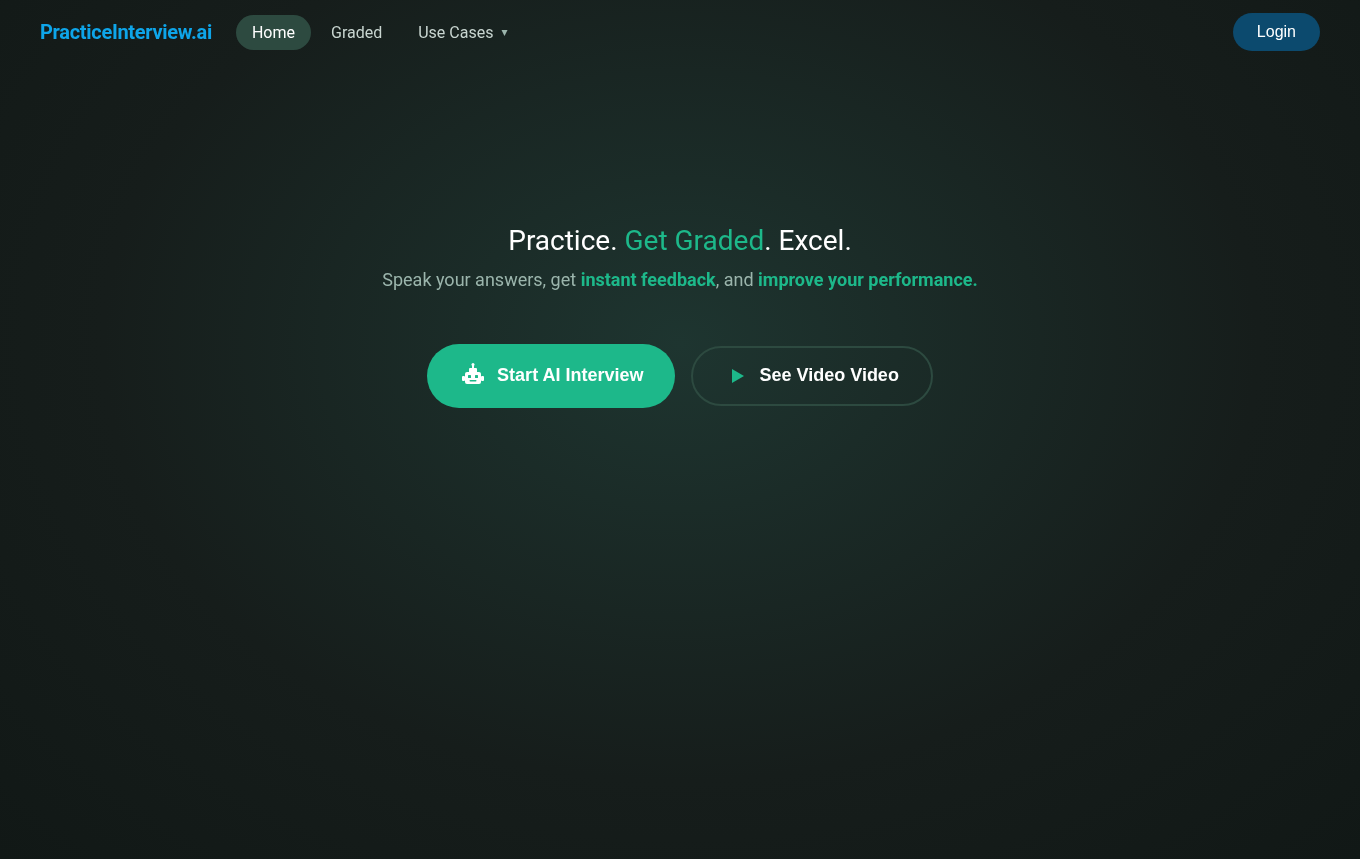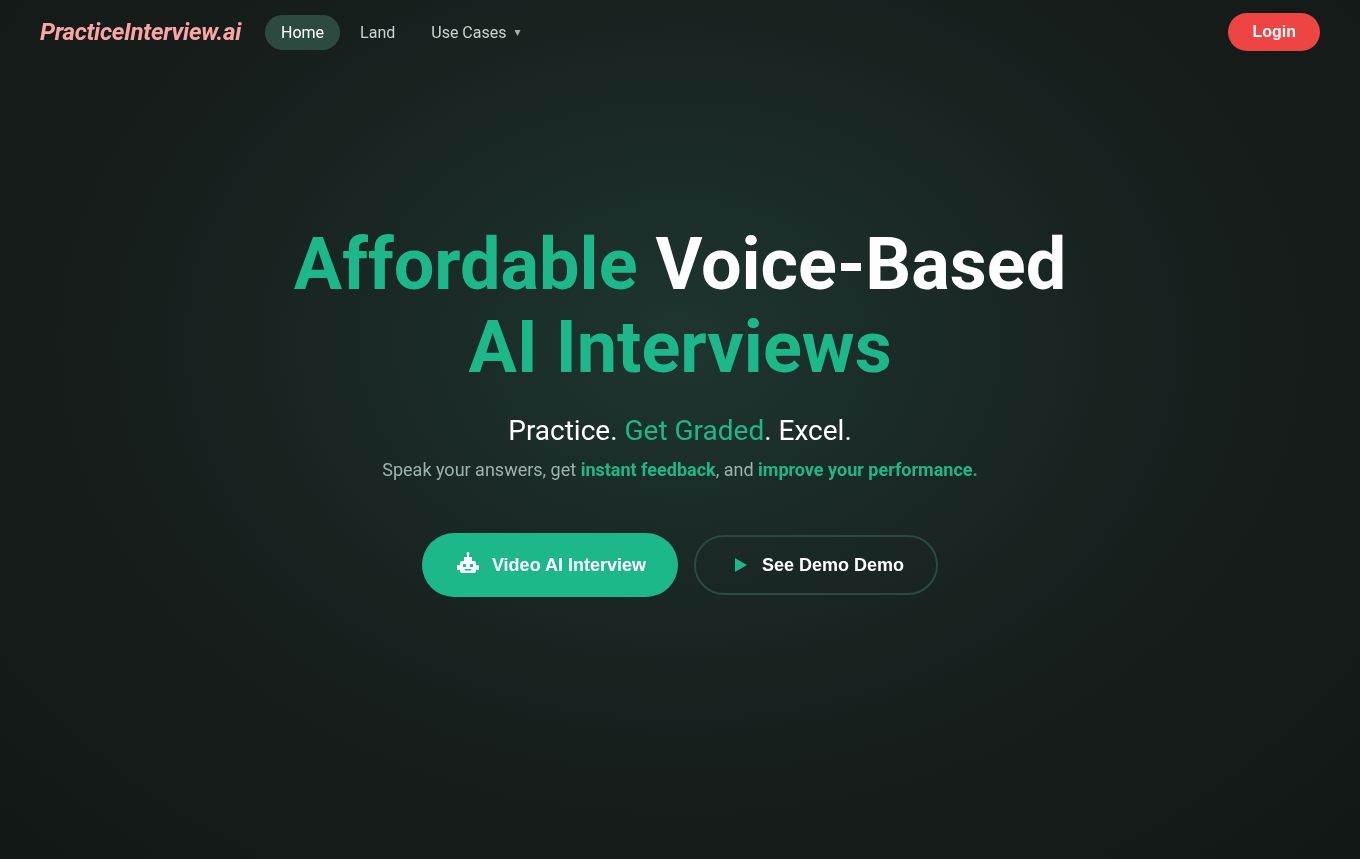--- a/index.html
+++ b/index.html
@@ -40,25 +40,24 @@
       justify-content: space-between;
     }
 
     .nav-left {
       display: flex;
       align-items: center;
       gap: 8px;
     }
 
     .brand {
-      color: #fca5a5;
-      font-size: 24px;
+      color: #0ea5e9;
+      font-size: 20px;
       font-weight: 700;
       letter-spacing: -0.3px;
-      font-style: italic;
     }
 
     .nav-links {
       display: flex;
       align-items: center;
       gap: 4px;
       margin-left: 16px;
     }
 
     .nav-link {
@@ -80,27 +79,27 @@
       align-items: center;
       gap: 8px;
     }
 
     .nav-right {
       display: flex;
       align-items: center;
     }
 
     .login-btn {
-      background-color: #ef4444;
+      background-color: #0c4a6e;
       color: #ffffff;
       border: none;
       padding: 10px 24px;
       border-radius: 24px;
       font-size: 16px;
-      font-weight: 700;
+      font-weight: 400;
       cursor: pointer;
     }
 
     
     .hero {
       position: relative;
       z-index: 10;
       display: flex;
       flex-direction: column;
       align-items: center;
@@ -187,34 +186,33 @@
     }
   </style>
 </head>
 <body>
 
 <nav>
   <div class="nav-left">
     <span class="brand">PracticeInterview.ai</span>
     <div class="nav-links">
       <a class="nav-link active">Home</a>
-      <a class="nav-link">Land</a>
+      <a class="nav-link">Graded</a>
       <a class="nav-link nav-link-with-arrow">
         <span>Use Cases</span>
         <span class="chevron-icon">▾</span>
       </a>
     </div>
   </div>
   <div class="nav-right">
     <button class="login-btn">Login</button>
   </div>
 </nav>
 
 <section class="hero">
-  <h1 class="hero-title"><span style="color:#1db88a">Affordable</span> <span>Voice-Based</span><br><span style="color:#1db88a">AI Interviews</span></h1>
 
   <h2 class="hero-subtitle">Practice. <span style="color:#1db88a">Get Graded</span>. Excel.</h2>
 
   <div class="hero-description">
     <div>Speak your answers, get <strong style="color:#1db88a">instant feedback</strong>, and <strong style="color:#1db88a">improve your performance.</strong></div>
   </div>
 
   <div class="hero-buttons">
     <button class="btn-primary">
 
@@ -224,25 +222,25 @@
           <rect x="10" y="6" width="8" height="5" rx="1" fill="white"></rect>
           <line x1="14" y1="6" x2="14" y2="3" stroke="white" stroke-width="2" stroke-linecap="round"></line>
           <circle cx="14" cy="2.5" r="1.5" fill="white"></circle>
           <rect x="9" y="13" width="3" height="3" rx="0.5" fill="#1db88a"></rect>
           <rect x="16" y="13" width="3" height="3" rx="0.5" fill="#1db88a"></rect>
           <rect x="10.5" y="18" width="7" height="1.5" rx="0.75" fill="#1db88a"></rect>
           <rect x="3" y="14" width="3" height="5" rx="1" fill="white"></rect>
           <rect x="22" y="14" width="3" height="5" rx="1" fill="white"></rect>
         </svg>
       </span>
-      <span>Video AI Interview</span>
+      <span>Start AI Interview</span>
     </button>
 
     <button class="btn-secondary">
       <span class="play-icon">
         <svg width="20" height="20" viewBox="0 0 20 20" fill="none" xmlns="http://www.w3.org/2000/svg">
           <polygon points="5,3 17,10 5,17" fill="#1db88a"></polygon>
         </svg>
       </span>
-      <span>See Demo Demo</span>
+      <span>See Video Video</span>
     </button>
   </div>
 </section>
 
 </body></html>

